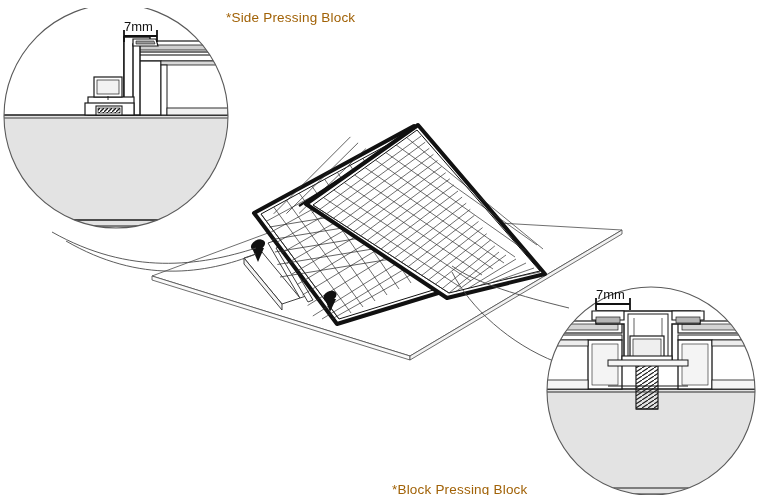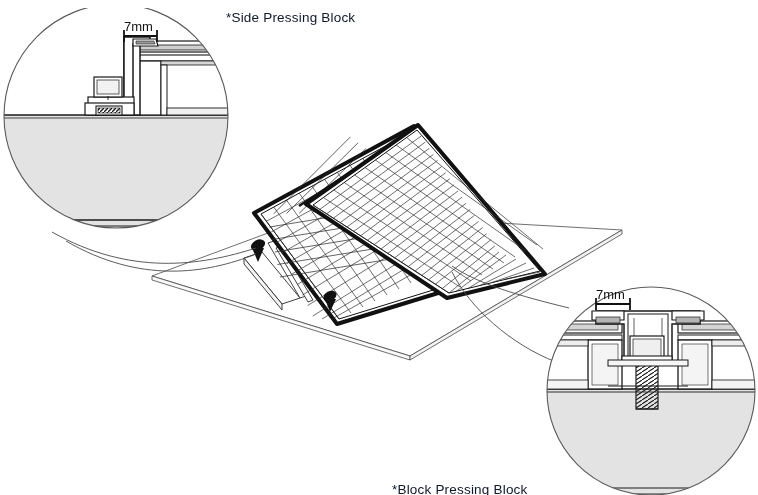--- a/index.html
+++ b/index.html
@@ -19,21 +19,21 @@
     overflow: hidden;
     margin-top: 8px;
   }
   #stage svg {
     position: absolute;
     left: 0;
     top: 0;
   }
   .label {
     position: absolute;
-    color: #0f172a;
+    color: #a16207;
     font-family: "Liberation Sans", sans-serif;
     font-size: 13.5px;
     letter-spacing: 0.2px;
     white-space: nowrap;
     user-select: none;
   }
   #label-side  { left: 226px; top: 2px; }
   #label-middle{ left: 392px; top: 474px; }
   .dimtext {
     font-family: "Liberation Sans", sans-serif;

